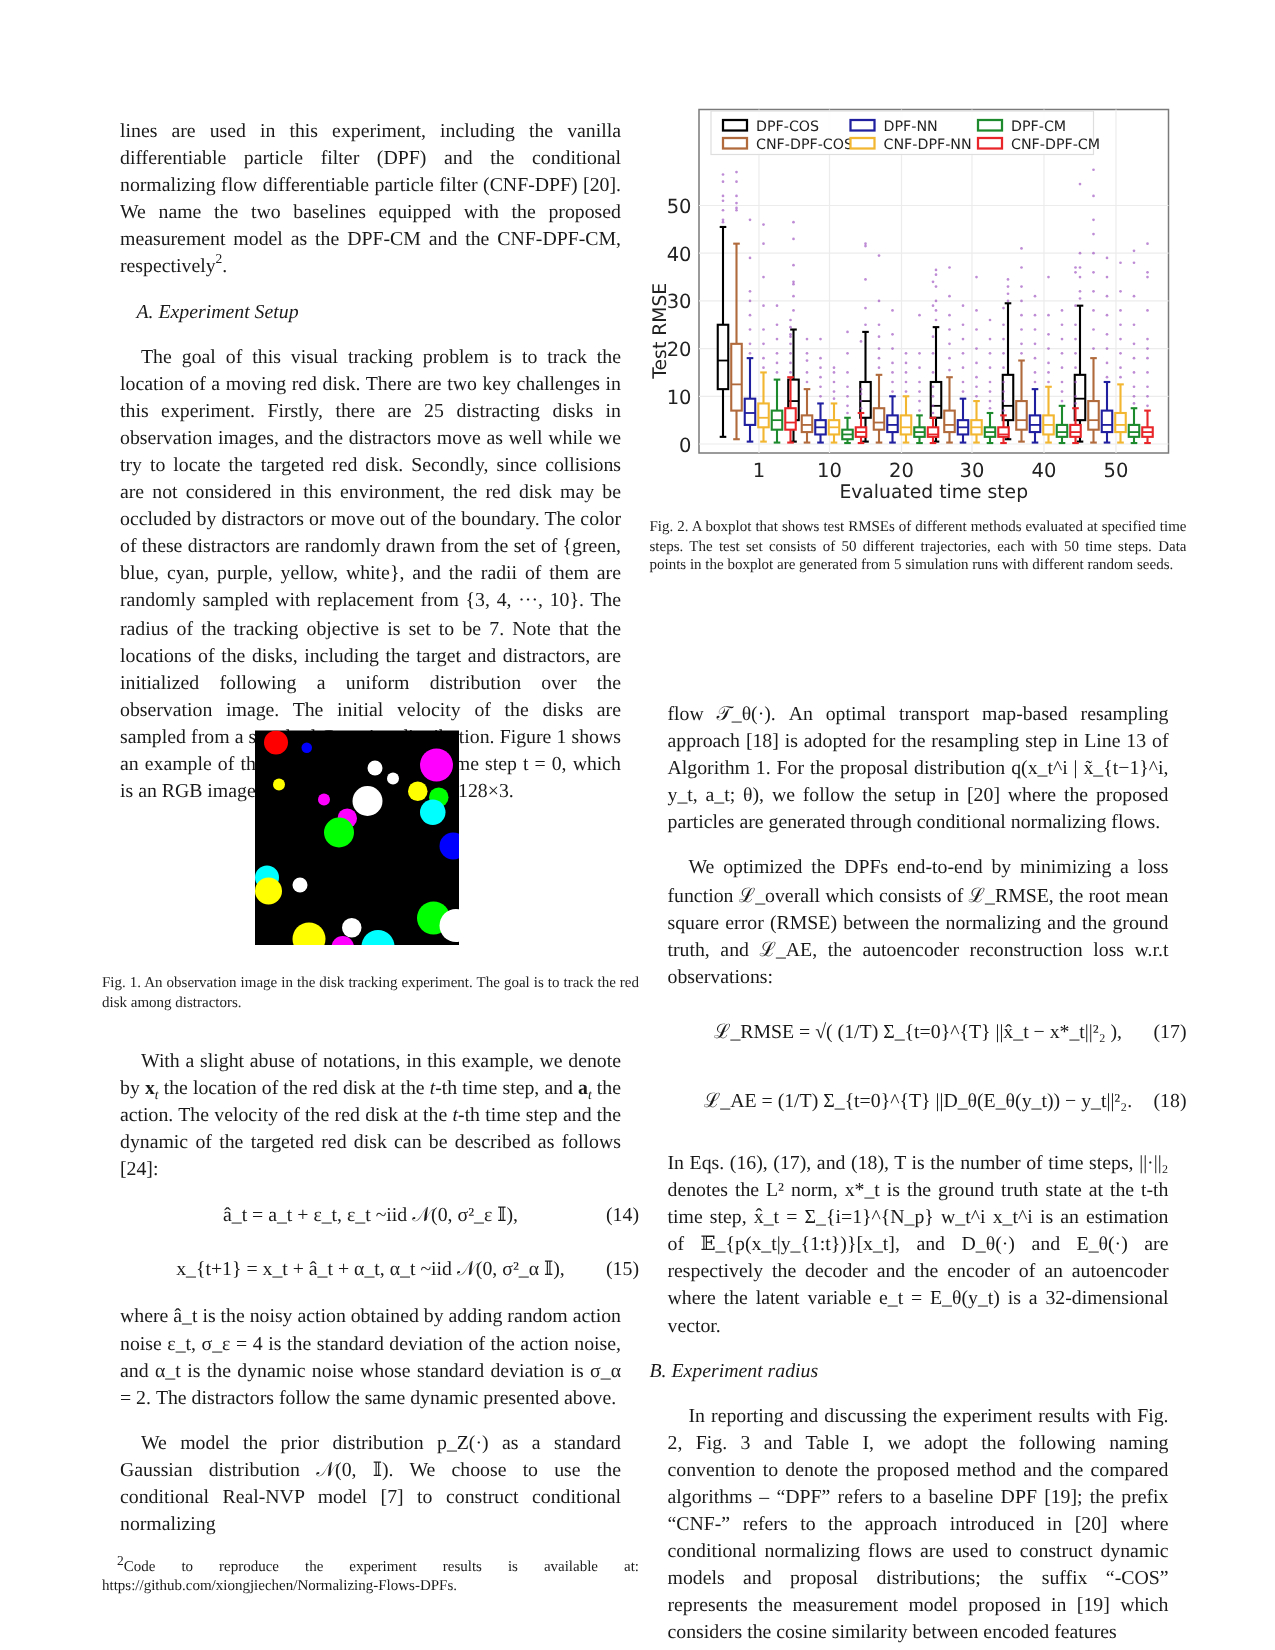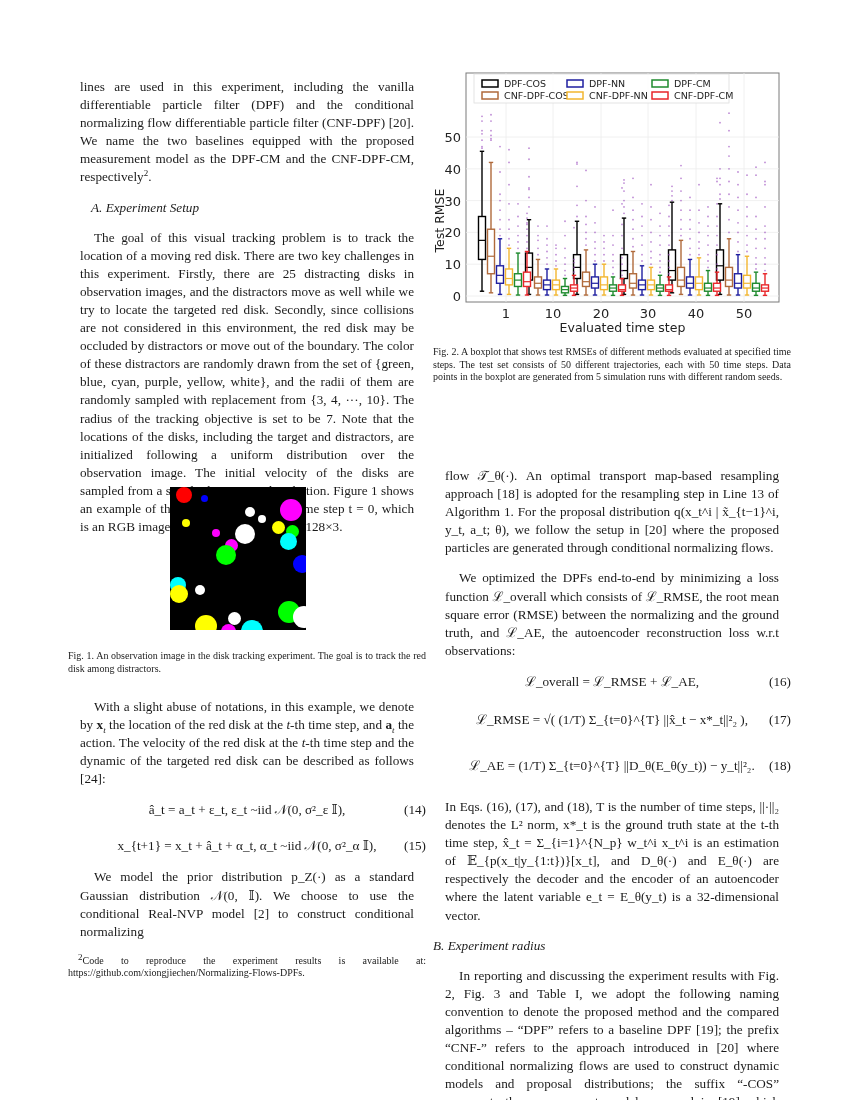--- a/index.html
+++ b/index.html
@@ -67,21 +67,22 @@
 
   <div class="eq" style="margin-top:8px;">
     <span>â_t = a_t + ε_t,  ε_t ~iid 𝒩(0, σ²_ε 𝕀),</span>
     <span class="num">(14)</span>
   </div>
   <div class="eq" style="margin-top:16px; margin-bottom:6px;">
     <span>x_{t+1} = x_t + â_t + α_t,  α_t ~iid 𝒩(0, σ²_α 𝕀),</span>
     <span class="num">(15)</span>
   </div>
 
-  <p class="indent">We model the prior distribution p_Z(·) as a standard Gaussian distribution 𝒩(0, 𝕀). We choose to use the conditional Real-NVP model [2] to construct conditional normalizing</p>
+  <p>where â_t is the noisy action obtained by adding random action noise ε_t, σ_ε = 4 is the standard deviation of the action noise, and α_t is the dynamic noise whose standard deviation is σ_α = 2. The distractors follow the same dynamic presented above.</p>
+  <p class="indent">We model the prior distribution p_Z(·) as a standard Gaussian distribution 𝒩(0, 𝕀). We choose to use the conditional Real-NVP model [7] to construct conditional normalizing</p>
 
   <div style="margin-top:14px;" class="footnote">
     <span style="padding-left:10px;" class="sup">2</span><span>Code to reproduce the experiment results is available at: https://github.com/xiongjiechen/Normalizing-Flows-DPFs.</span>
   </div>
 </div>
 
 <svg id="chart" width="350" height="270">
     <rect x="36" y="3" width="313" height="229" fill="#ffffff" stroke="#7a7a7a" stroke-width="1"></rect>
     <line x1="36" x2="349" y1="226" y2="226" stroke="#ececec" stroke-width="0.8"></line>
     <line x1="36" x2="349" y1="194.2" y2="194.2" stroke="#ececec" stroke-width="0.8"></line>
@@ -601,24 +602,20 @@
   </svg>
 
 <div class="col col-right" style="top:346px;">
   <div class="caption">Fig. 2.  A boxplot that shows test RMSEs of different methods evaluated at specified time steps. The test set consists of 50 different trajectories, each with 50 time steps. Data points in the boxplot are generated from 5 simulation runs with different random seeds.</div>
 </div>
 
 <div class="col col-right" style="top:455px;">
   <p>flow 𝒯_θ(·). An optimal transport map-based resampling approach [18] is adopted for the resampling step in Line 13 of Algorithm 1. For the proposal distribution q(x_t^i | x̃_{t−1}^i, y_t, a_t; θ), we follow the setup in [20] where the proposed particles are generated through conditional normalizing flows.</p>
   <p class="indent">We optimized the DPFs end-to-end by minimizing a loss function ℒ_overall which consists of ℒ_RMSE, the root mean square error (RMSE) between the normalizing and the ground truth, and ℒ_AE, the autoencoder reconstruction loss w.r.t observations:</p>
 
-  <div class="eq" style="margin-top:12px;">
-    <span>ℒ_overall = ℒ_RMSE + ℒ_AE,</span>
-    <span class="num">(16)</span>
-  </div>
   <div class="eq" style="margin-top:18px;">
     <span>ℒ_RMSE = √( (1/T) Σ_{t=0}^{T} ||x̂_t − x*_t||²₂ ),</span>
     <span class="num">(17)</span>
   </div>
   <div class="eq" style="margin-top:26px; margin-bottom:22px;">
     <span>ℒ_AE = (1/T) Σ_{t=0}^{T} ||D_θ(E_θ(y_t)) − y_t||²₂.</span>
     <span class="num">(18)</span>
   </div>
 
   <p>In Eqs. (16), (17), and (18), T is the number of time steps, ||·||₂ denotes the L² norm, x*_t is the ground truth state at the t-th time step, x̂_t = Σ_{i=1}^{N_p} w_t^i x_t^i is an estimation of 𝔼_{p(x_t|y_{1:t})}[x_t], and D_θ(·) and E_θ(·) are respectively the decoder and the encoder of an autoencoder where the latent variable e_t = E_θ(y_t) is a 32-dimensional vector.</p>

